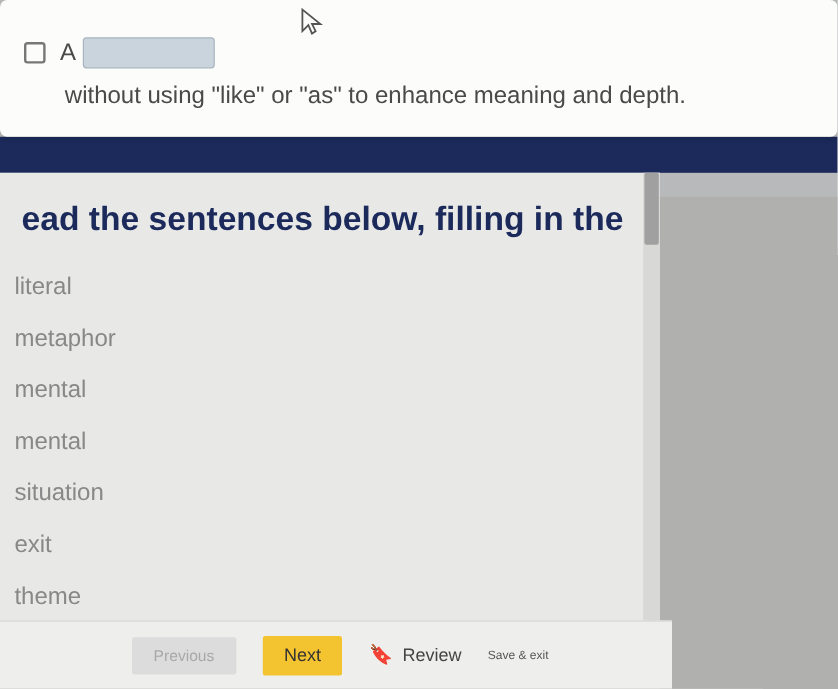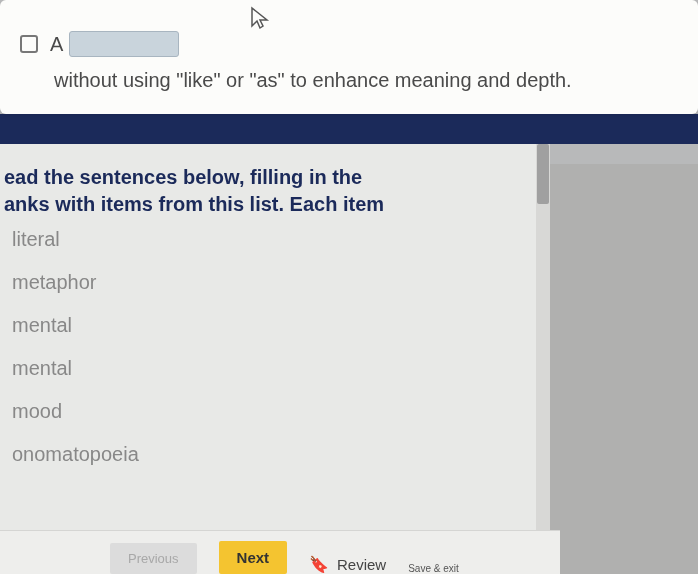--- a/index.html
+++ b/index.html
@@ -69,68 +69,68 @@
     }
     .content-area {
       background: #e8e9e7;
       width: 550px;
       padding: 20px 12px 0 0;
       height: 410px;
       position: relative;
     }
     .instructions {
       color: #1b2a5a;
-      font-size: 20px;
+      font-size: 28px;
       font-weight: 700;
       line-height: 1.35;
-      margin-bottom: 6px;
-      padding-left: 4px;
+      margin-bottom: 22px;
+      padding-left: 18px;
     }
     .word-list {
       display: flex;
       flex-direction: column;
       gap: 12px;
       padding-left: 12px;
     }
     .word-item {
       color: #888;
       font-size: 20px;
       padding: 4px 0;
       cursor: grab;
     }
     .bottom-bar {
       position: absolute;
       bottom: 0;
       left: 0;
       width: 560px;
       background: #eeeeec;
       border-top: 1px solid #d5d5d3;
-      height: 44px;
-      display: flex;
-      align-items: flex-end;
+      height: 57px;
+      display: flex;
+      align-items: center;
       gap: 22px;
       padding-left: 110px;
     }
     .btn {
       padding: 8px 18px;
       border: none;
       font-size: 15px;
       cursor: pointer;
       border-radius: 2px;
     }
     .btn-prev {
       background: #dcdcdc;
       color: #a8a8a8;
       cursor: not-allowed;
       font-size: 13px;
     }
     .btn-next {
       background: #f4c430;
       color: #333;
-      font-weight: 700;
+      font-weight: 400;
     }
     .review {
       display: flex;
       align-items: center;
       gap: 8px;
       color: #444;
       font-size: 15px;
       cursor: pointer;
     }
     .bookmark-icon {
@@ -183,28 +183,29 @@
     <input class="blank-input" value="" style="">
   </div>
   <div class="question-line2">without using "like" or "as" to enhance meaning and depth.</div>
 </div>
 
 <div class="nav-bar"></div>
 
 <div class="content-area">
   <div class="instructions">
     <div>ead the sentences below, filling in the</div>
-    <div>anks with items from this list. Each item</div>
   </div>
   <div class="word-list">
     <div class="word-item">literal</div>
     <div class="word-item">metaphor</div>
     <div class="word-item">mental</div>
     <div class="word-item">mental</div>
-    <div class="word-item">mood</div>
+    <div class="word-item">situation</div>
+    <div class="word-item">exit</div>
+    <div class="word-item">theme</div>
     <div class="word-item">onomatopoeia</div>
   </div>
   <div class="scrollbar-track">
     <div class="scrollbar-thumb"></div>
   </div>
 </div>
 
 <div class="right-panel"></div>
 
 <div class="bottom-bar">

